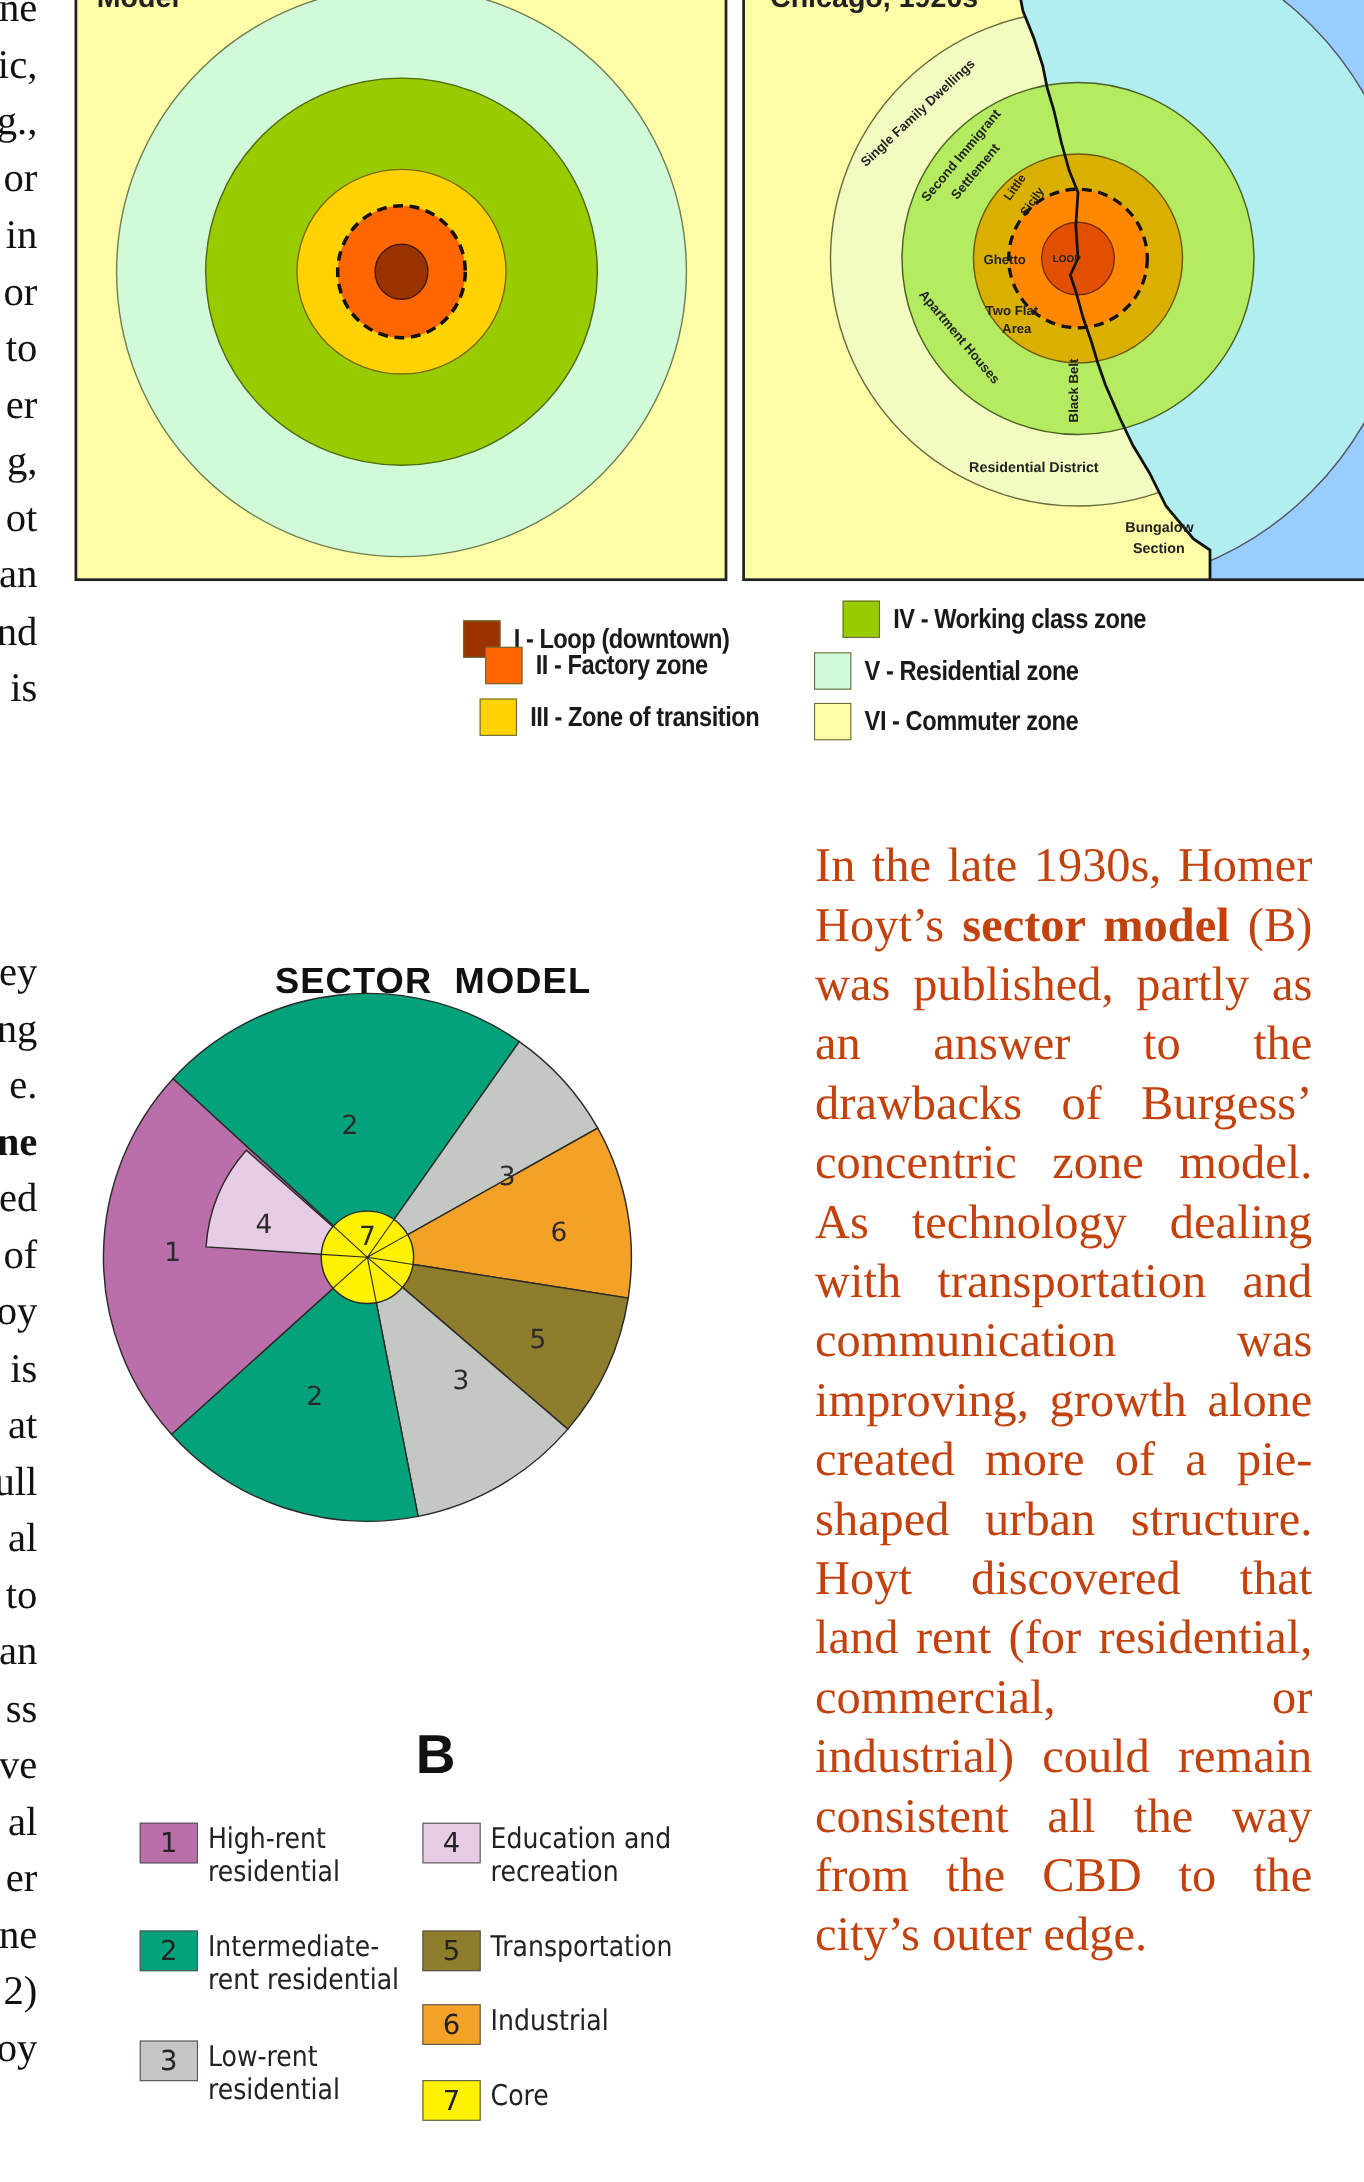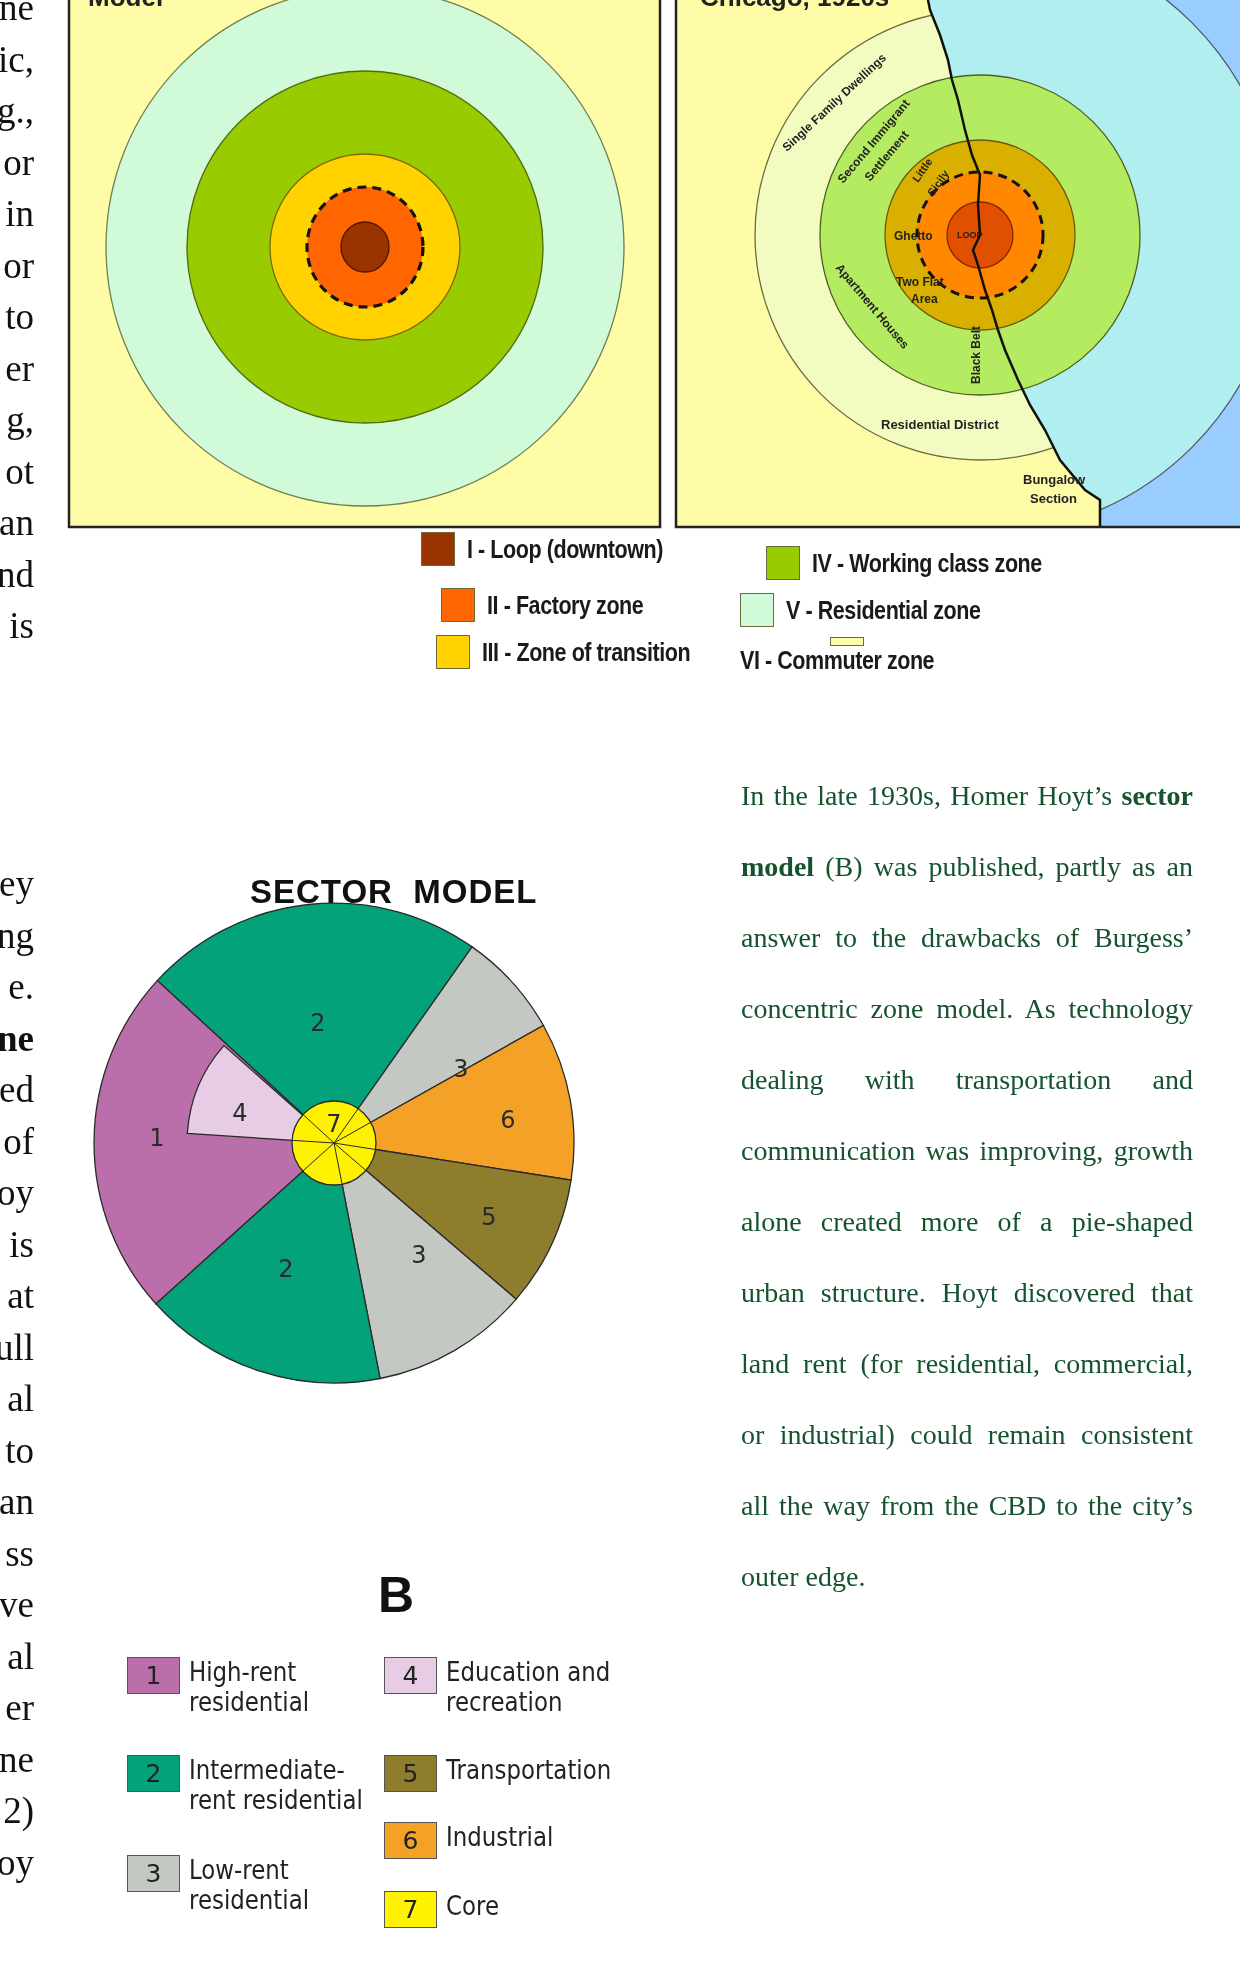--- a/index.html
+++ b/index.html
@@ -9,21 +9,21 @@
   .frag-line { display:block; height:51.5px; text-align:right; font-size:37px; line-height:51.5px; white-space:nowrap; }
   .frag-line.bold { font-weight:bold; }
   .legend-row { position:absolute; display:flex; align-items:center; height:38px; }
   .legend-swatch { width:34px; height:34px; border:1.5px solid #6a6a3a; box-sizing:border-box; margin-right:12px; }
   .legend-label { font-family:"Liberation Sans","DejaVu Sans",sans-serif; font-weight:bold; font-size:25px; letter-spacing:-0.5px; color:#1a1a1a; transform:scaleX(0.86); transform-origin:left center; white-space:nowrap; }
   .sector-title { position:absolute; font-family:"Liberation Sans","DejaVu Sans",sans-serif; font-weight:bold; font-size:33px; letter-spacing:1px; color:#111; white-space:pre; }
   .b-label { position:absolute; font-family:"Liberation Sans","DejaVu Sans",sans-serif; font-weight:bold; font-size:50px; color:#111; }
   .skey { position:absolute; display:flex; align-items:flex-start; }
   .skey-box { width:53px; height:37px; border:1.5px solid #555; box-sizing:border-box; display:flex; align-items:center; justify-content:center; font-family:"DejaVu Sans","Liberation Sans",sans-serif; font-size:25px; color:#222; margin-right:9px; flex:none; }
   .skey-text { font-family:"DejaVu Sans","Liberation Sans",sans-serif; font-size:26px; line-height:30px; color:#222; transform:scaleX(0.88); transform-origin:left top; white-space:pre; }
-  .body-text { position:absolute; left:741px; top:760px; width:452px; font-size:28px; line-height:71px; text-align:justify; color:#14532d; }
+  .body-text { position:absolute; left:741px; top:760px; width:452px; font-size:44px; line-height:54px; text-align:justify; color:#c2410c; }
   .body-text b { font-weight:bold; }
   .map-text { font-family:"Liberation Sans","DejaVu Sans",sans-serif; font-weight:bold; fill:#222; }
 </style>
 </head>
 <body>
 
 <div class="frag-col" style="top:-18px; height:680px;">
   <span class="frag-line">ne</span>
   <span class="frag-line">ic,</span>
   <span class="frag-line">g.,</span>
@@ -107,41 +107,41 @@
     <text class="map-text" font-size="12" transform="translate(835,268) rotate(50)">Apartment Houses</text>
     <text class="map-text" font-size="12" transform="translate(980,384) rotate(-90)">Black Belt</text>
     <text class="map-text" font-size="13" x="881" y="429">Residential District</text>
     <text class="map-text" font-size="13" x="1023" y="484">Bungalow</text>
     <text class="map-text" font-size="13" x="1030" y="503">Section</text>
   </g>
   <rect x="676" y="-5" width="570" height="532" fill="none" stroke="#222" stroke-width="2.5"></rect>
 </svg>
 
 <div>
-  <div class="legend-row" style="left:421px; top:530px;align-items:center;">
+  <div class="legend-row" style="left:421px; top:562px;align-items:center;">
     <div class="legend-swatch" style="background:#993300;"></div>
     <span class="legend-label">I - Loop (downtown)</span>
   </div>
   <div class="legend-row" style="left:441px; top:586px;">
     <div class="legend-swatch" style="background:#FF6600;"></div>
     <span class="legend-label">II - Factory zone</span>
   </div>
   <div class="legend-row" style="left:421px; top:633px;padding-left:15px;">
     <div class="legend-swatch" style="background:#FFD200;"></div>
     <span class="legend-label">III - Zone of transition</span>
   </div>
   <div class="legend-row" style="left:740px; top:544px;padding-left:26px;">
     <div class="legend-swatch" style="background:#99CC00;"></div>
     <span class="legend-label">IV - Working class zone</span>
   </div>
   <div class="legend-row" style="left:740px; top:591px;">
     <div class="legend-swatch" style="background:#D0FAD8;"></div>
     <span class="legend-label">V - Residential zone</span>
   </div>
-  <div class="legend-row" style="left:740px; top:637px;flex-direction:column;">
+  <div class="legend-row" style="left:740px; top:637px;">
     <div class="legend-swatch" style="background:#FFFCA8;"></div>
     <span class="legend-label">VI - Commuter zone</span>
   </div>
 </div>
 
 <div class="sector-title" style="left:250px; top:873px;">SECTOR  MODEL</div>
 
 <svg class="abs" style="left:80px; top:900px;" width="500" height="490" viewBox="80 900 500 490">
   <g stroke="#2a2a2a" stroke-width="1.3">
 

